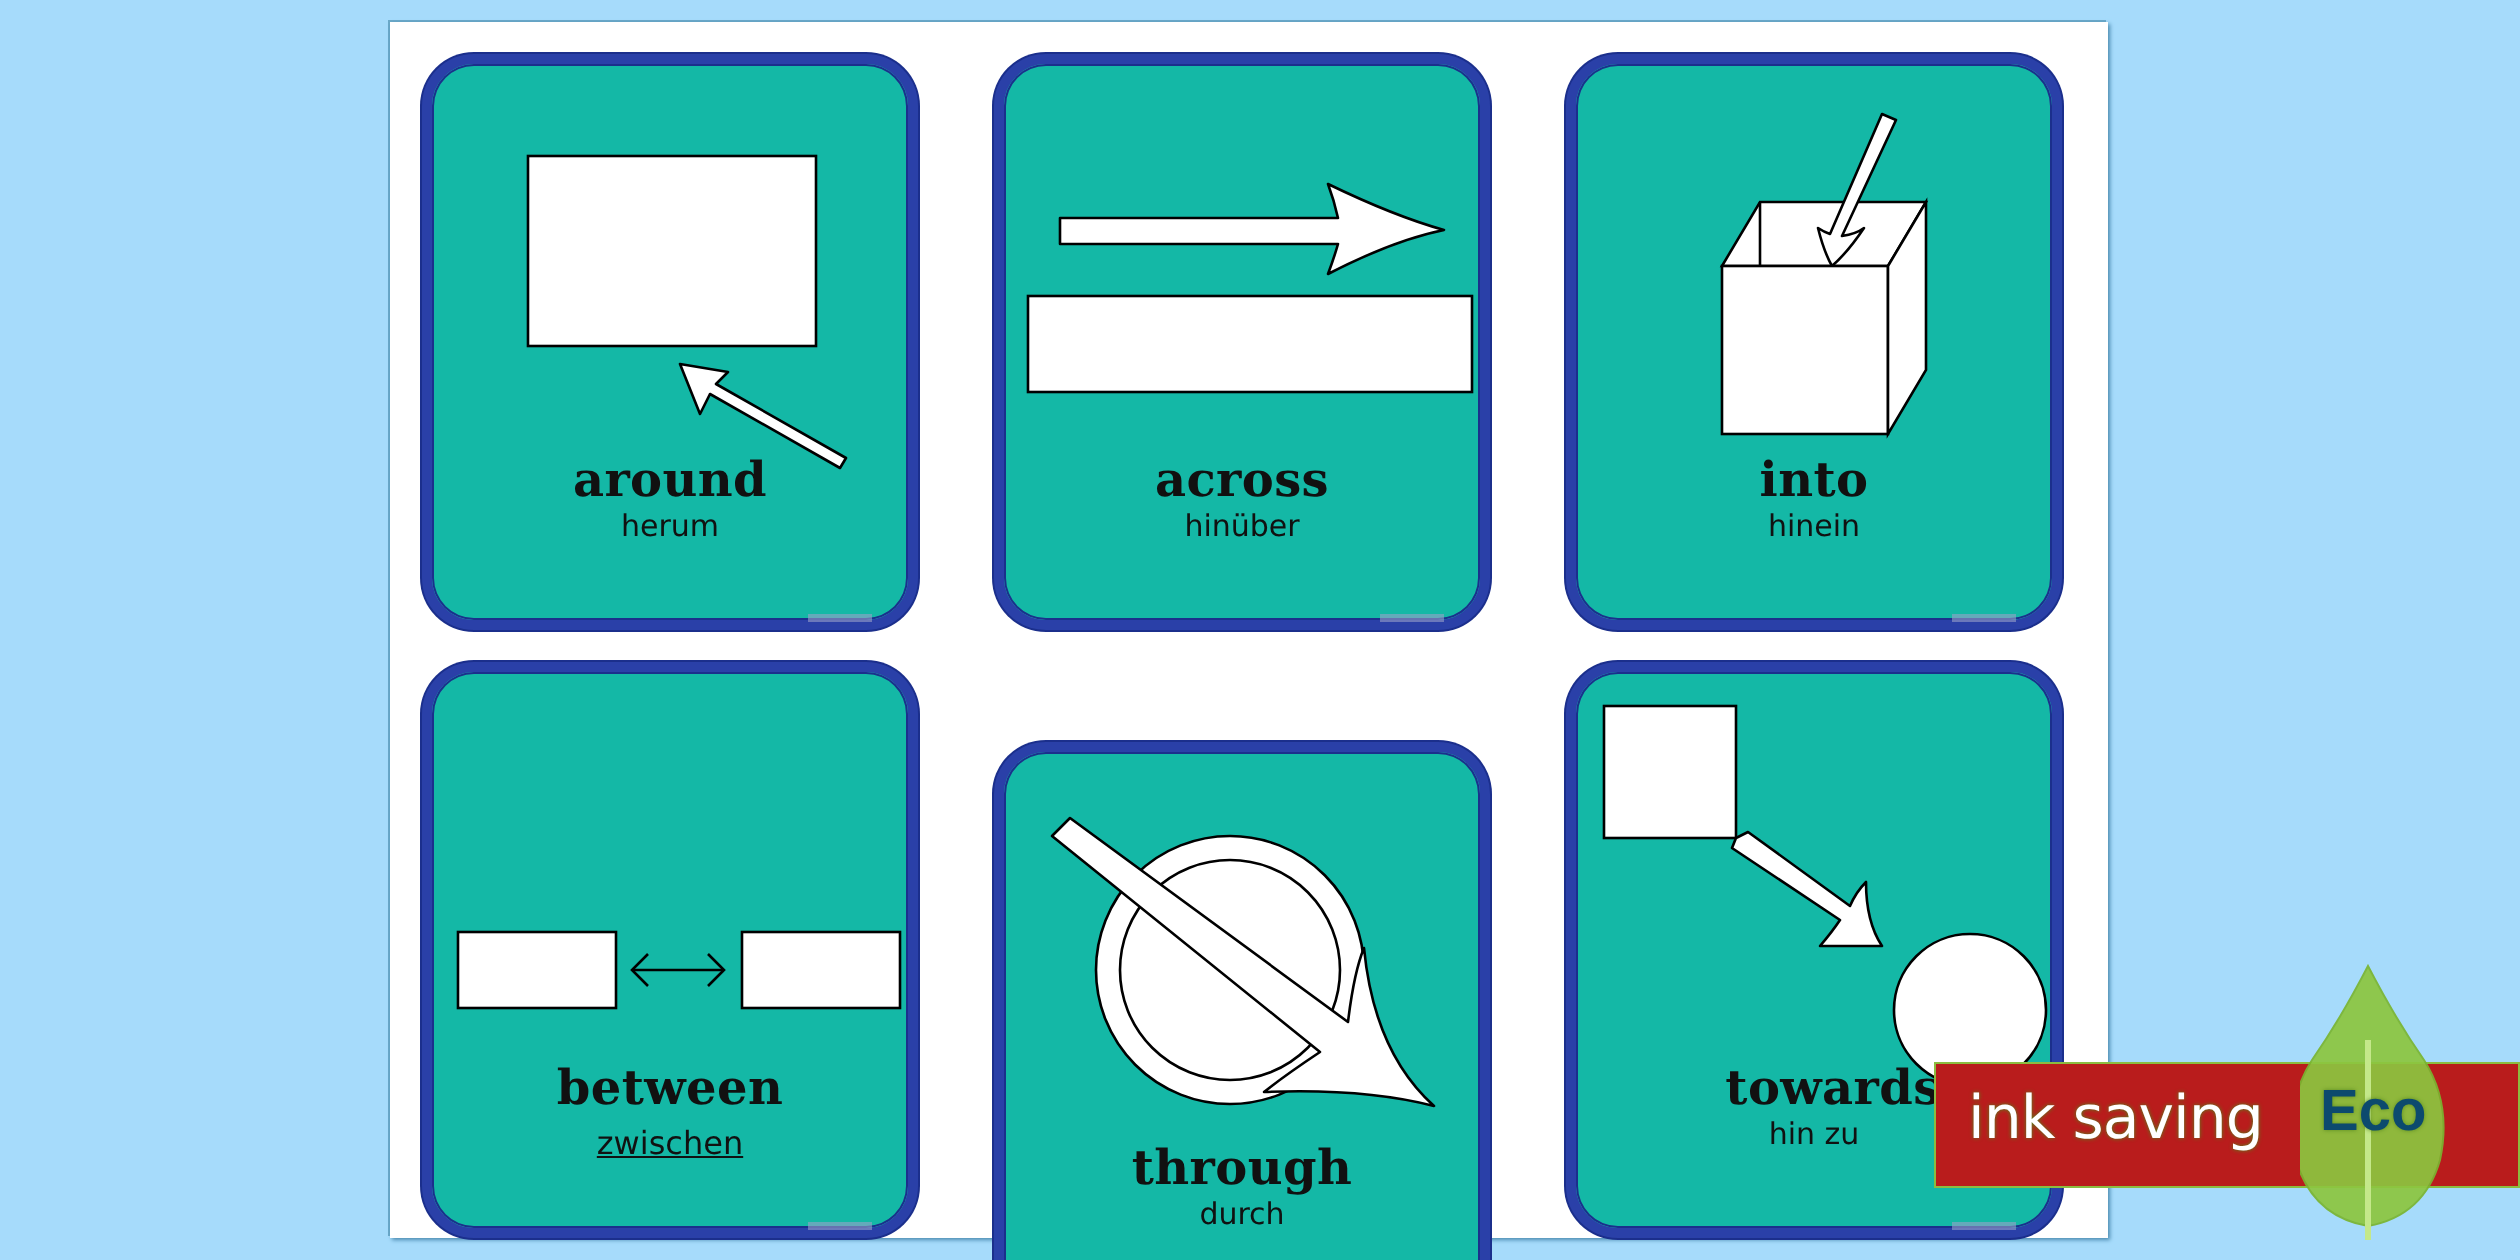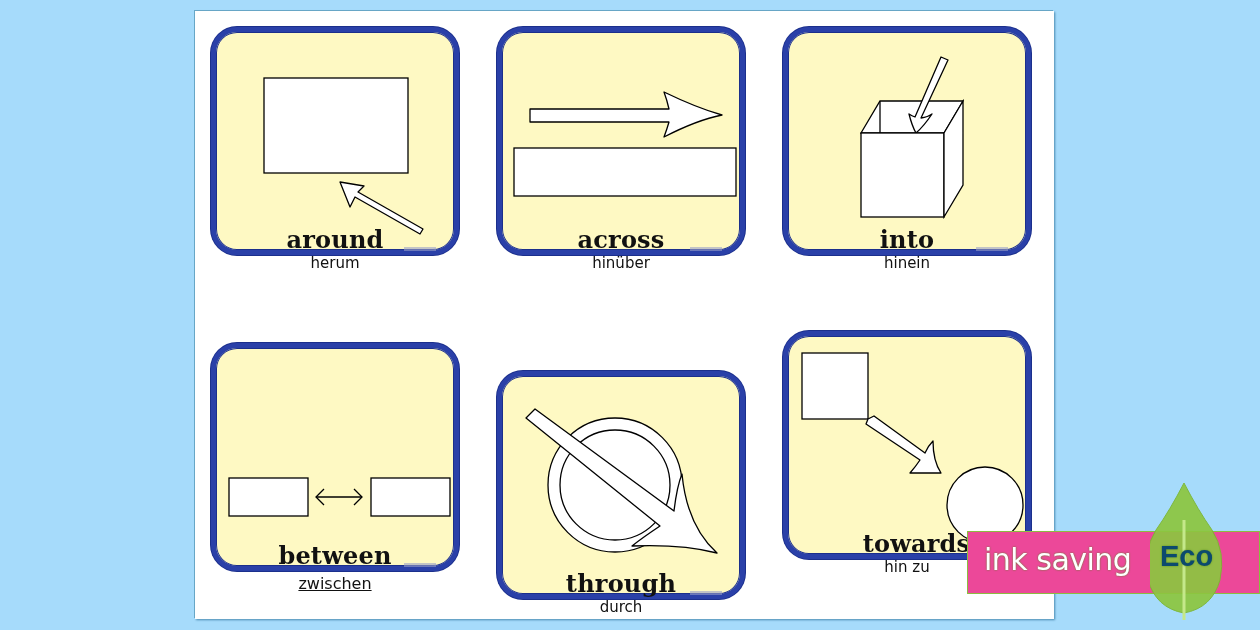--- a/index.html
+++ b/index.html
@@ -1,23 +1,23 @@
 <!DOCTYPE html>
 <html><head>
 <meta charset="utf-8">
 <style>
   html, body { margin:0; padding:0; }
   body { width:1260px; height:630px; background:#a6dbfb; position:relative; overflow:hidden; font-family:"DejaVu Sans", sans-serif; }
   .paper { position:absolute; left:195px; top:11px; width:859px; height:608px; background:#fff; box-shadow:1px 1px 2px #4a8ab0, -1px -1px 0 #6aa8c8; }
-  .card { position:absolute; width:248px; height:228px; border:5px solid #2a40a8; border-radius:26px; box-sizing:border-box; background:#fef9c3; box-shadow: inset 0 0 0 1px #1b2f8c, 0 0 0 1px #1b2f8c; }
+  .card { position:absolute; width:248px; height:288px; border:5px solid #2a40a8; border-radius:26px; box-sizing:border-box; background:#14b8a6; box-shadow: inset 0 0 0 1px #1b2f8c, 0 0 0 1px #1b2f8c; }
   .card svg.pic { position:absolute; left:0; top:0; }
   .word { position:absolute; left:0; right:0; text-align:center; font-family:"DejaVu Serif", serif; font-weight:bold; font-size:24px; color:#111; letter-spacing:0.2px; }
   .trans { position:absolute; left:0; right:0; text-align:center; font-family:"DejaVu Sans", sans-serif; font-size:15px; color:#111; }
   .wm { position:absolute; right:18px; bottom:-1px; width:32px; height:4px; background:#9aa0c8; opacity:0.6; }
-  .eco { position:absolute; left:967px; top:531px; width:293px; height:63px; background:#ec4899; border:1px solid #8cbc40; box-sizing:border-box; }
+  .eco { position:absolute; left:967px; top:531px; width:293px; height:63px; background:#b91c1c; border:1px solid #8cbc40; box-sizing:border-box; }
   .eco-text { position:absolute; left:16px; top:10px; font-family:"DejaVu Sans", sans-serif; font-size:30px; color:#fff; letter-spacing:-0.5px; text-shadow:0 0 2px #4c8a1a; }
   .leaf { position:absolute; left:1150px; top:480px; }
   .eco-label { position:absolute; left:1160px; top:540px; font-family:Liberation Sans, sans-serif; font-weight:bold; font-size:29px; color:#0c4a6e; text-shadow:0 0 2px #5a8a20; }
 </style>
 </head>
 <body>
 
 <div class="paper">
 
   <div class="card" style="left:16px;top:16px;">
@@ -46,21 +46,21 @@
       <line x1="92" y1="69" x2="92" y2="101" stroke="#000" stroke-width="1.3"></line>
       <path d="M153 25 L160 28 L133 86 Q140 85 144 82 Q136 94 128 101 Q124 94 121 82 Q124 84 127 85 Z" fill="#fff" stroke="#000" stroke-width="1.3" stroke-linejoin="round"></path>
       <rect x="73" y="101" width="83" height="84" fill="#fff" stroke="#000" stroke-width="1.3"></rect>
       <polygon points="156,101 175,69 175,153 156,185" fill="#fff" stroke="#000" stroke-width="1.3"></polygon>
     </svg>
     <div class="word" style="top:193px;">into</div>
     <div class="trans" style="top:222px;">hinein</div>
     <div class="wm"></div>
   </div>
 
-  <div class="card" style="left:16px;top:332px;padding-left:34px;">
+  <div class="card" style="left:16px;top:320px;padding-left:34px;">
     <svg class="pic" width="238" height="256">
       <rect x="13" y="130" width="79" height="38" fill="#fff" stroke="#000" stroke-width="1.3"></rect>
       <rect x="155" y="130" width="79" height="38" fill="#fff" stroke="#000" stroke-width="1.3"></rect>
       <line x1="100" y1="149" x2="146" y2="149" stroke="#000" stroke-width="1.3"></line>
       <polyline points="108,141 100,149 108,157" fill="none" stroke="#000" stroke-width="1.3"></polyline>
       <polyline points="138,141 146,149 138,157" fill="none" stroke="#000" stroke-width="1.3"></polyline>
     </svg>
     <div class="word" style="top:193px;">between</div>
     <div class="trans" style="top:226px;font-size:16px;text-decoration:underline;">zwischen</div>
     <div class="wm"></div>

